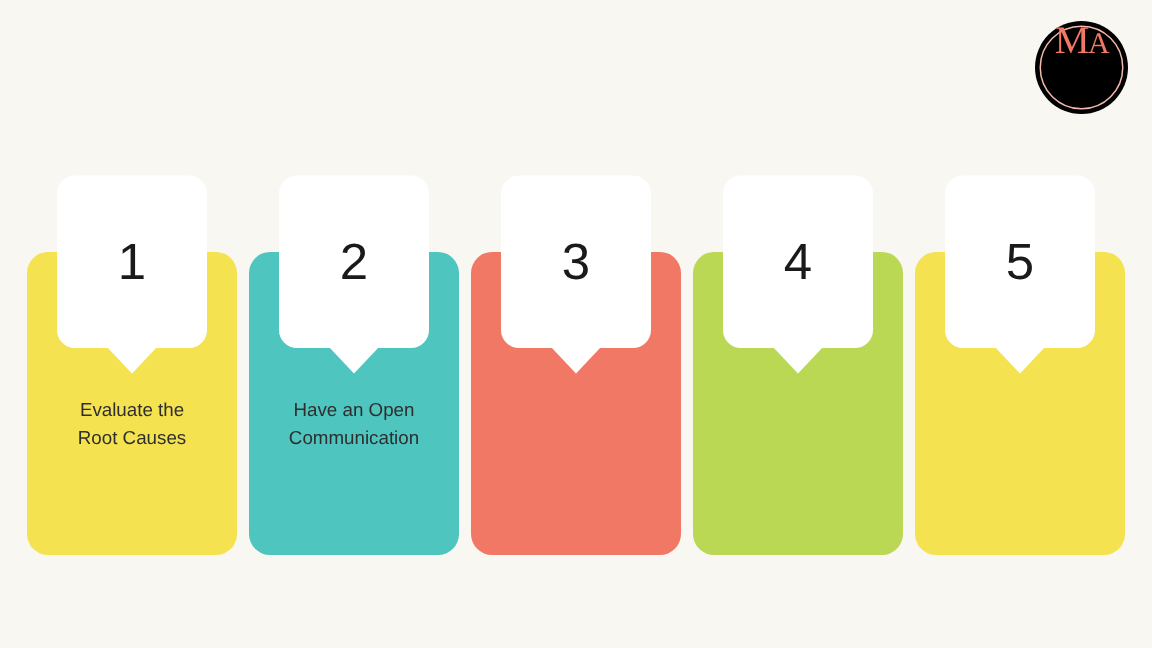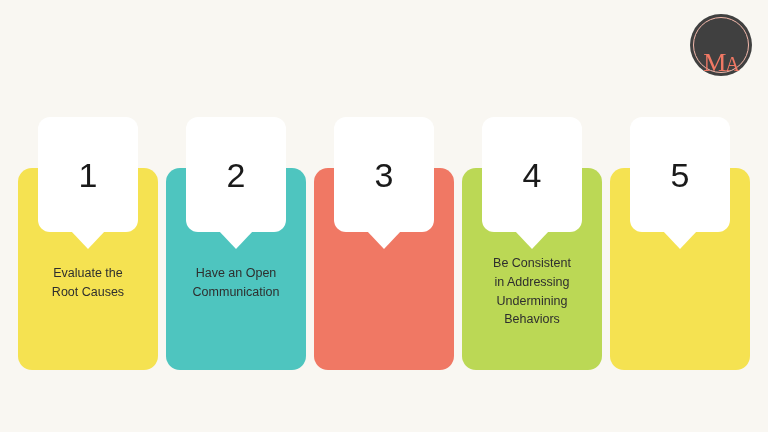--- a/index.html
+++ b/index.html
@@ -17,23 +17,23 @@
   }
 
   
   .logo {
     position: absolute;
     top: 14px;
     right: 16px;
     width: 62px;
     height: 62px;
     border-radius: 50%;
-    background: #404040;
+    background: #000000;
     display: flex;
-    align-items: flex-end;
+    align-items: flex-start;
     justify-content: center;
   }
   .logo-ring {
     position: absolute;
     inset: 3px;
     border-radius: 50%;
     border: 1px solid #F3B9AC;
   }
   .logo-mono {
     position: relative;
@@ -146,24 +146,20 @@
   <div class="step step-3" style="background: rgb(240, 120, 100);">
     <div class="bubble">
       <span class="bubble-num">3</span>
     </div>
   </div>
 
   <div class="step step-4" style="background: rgb(187, 216, 85);">
     <div class="bubble">
       <span class="bubble-num">4</span>
     </div>
-    <div class="step-label four-line">Be Consistent
-in Addressing
-Undermining
-Behaviors</div>
   </div>
 
   <div class="step step-5" style="background: rgb(245, 226, 81);">
     <div class="bubble">
       <span class="bubble-num">5</span>
     </div>
   </div>
 
 </div>
 

